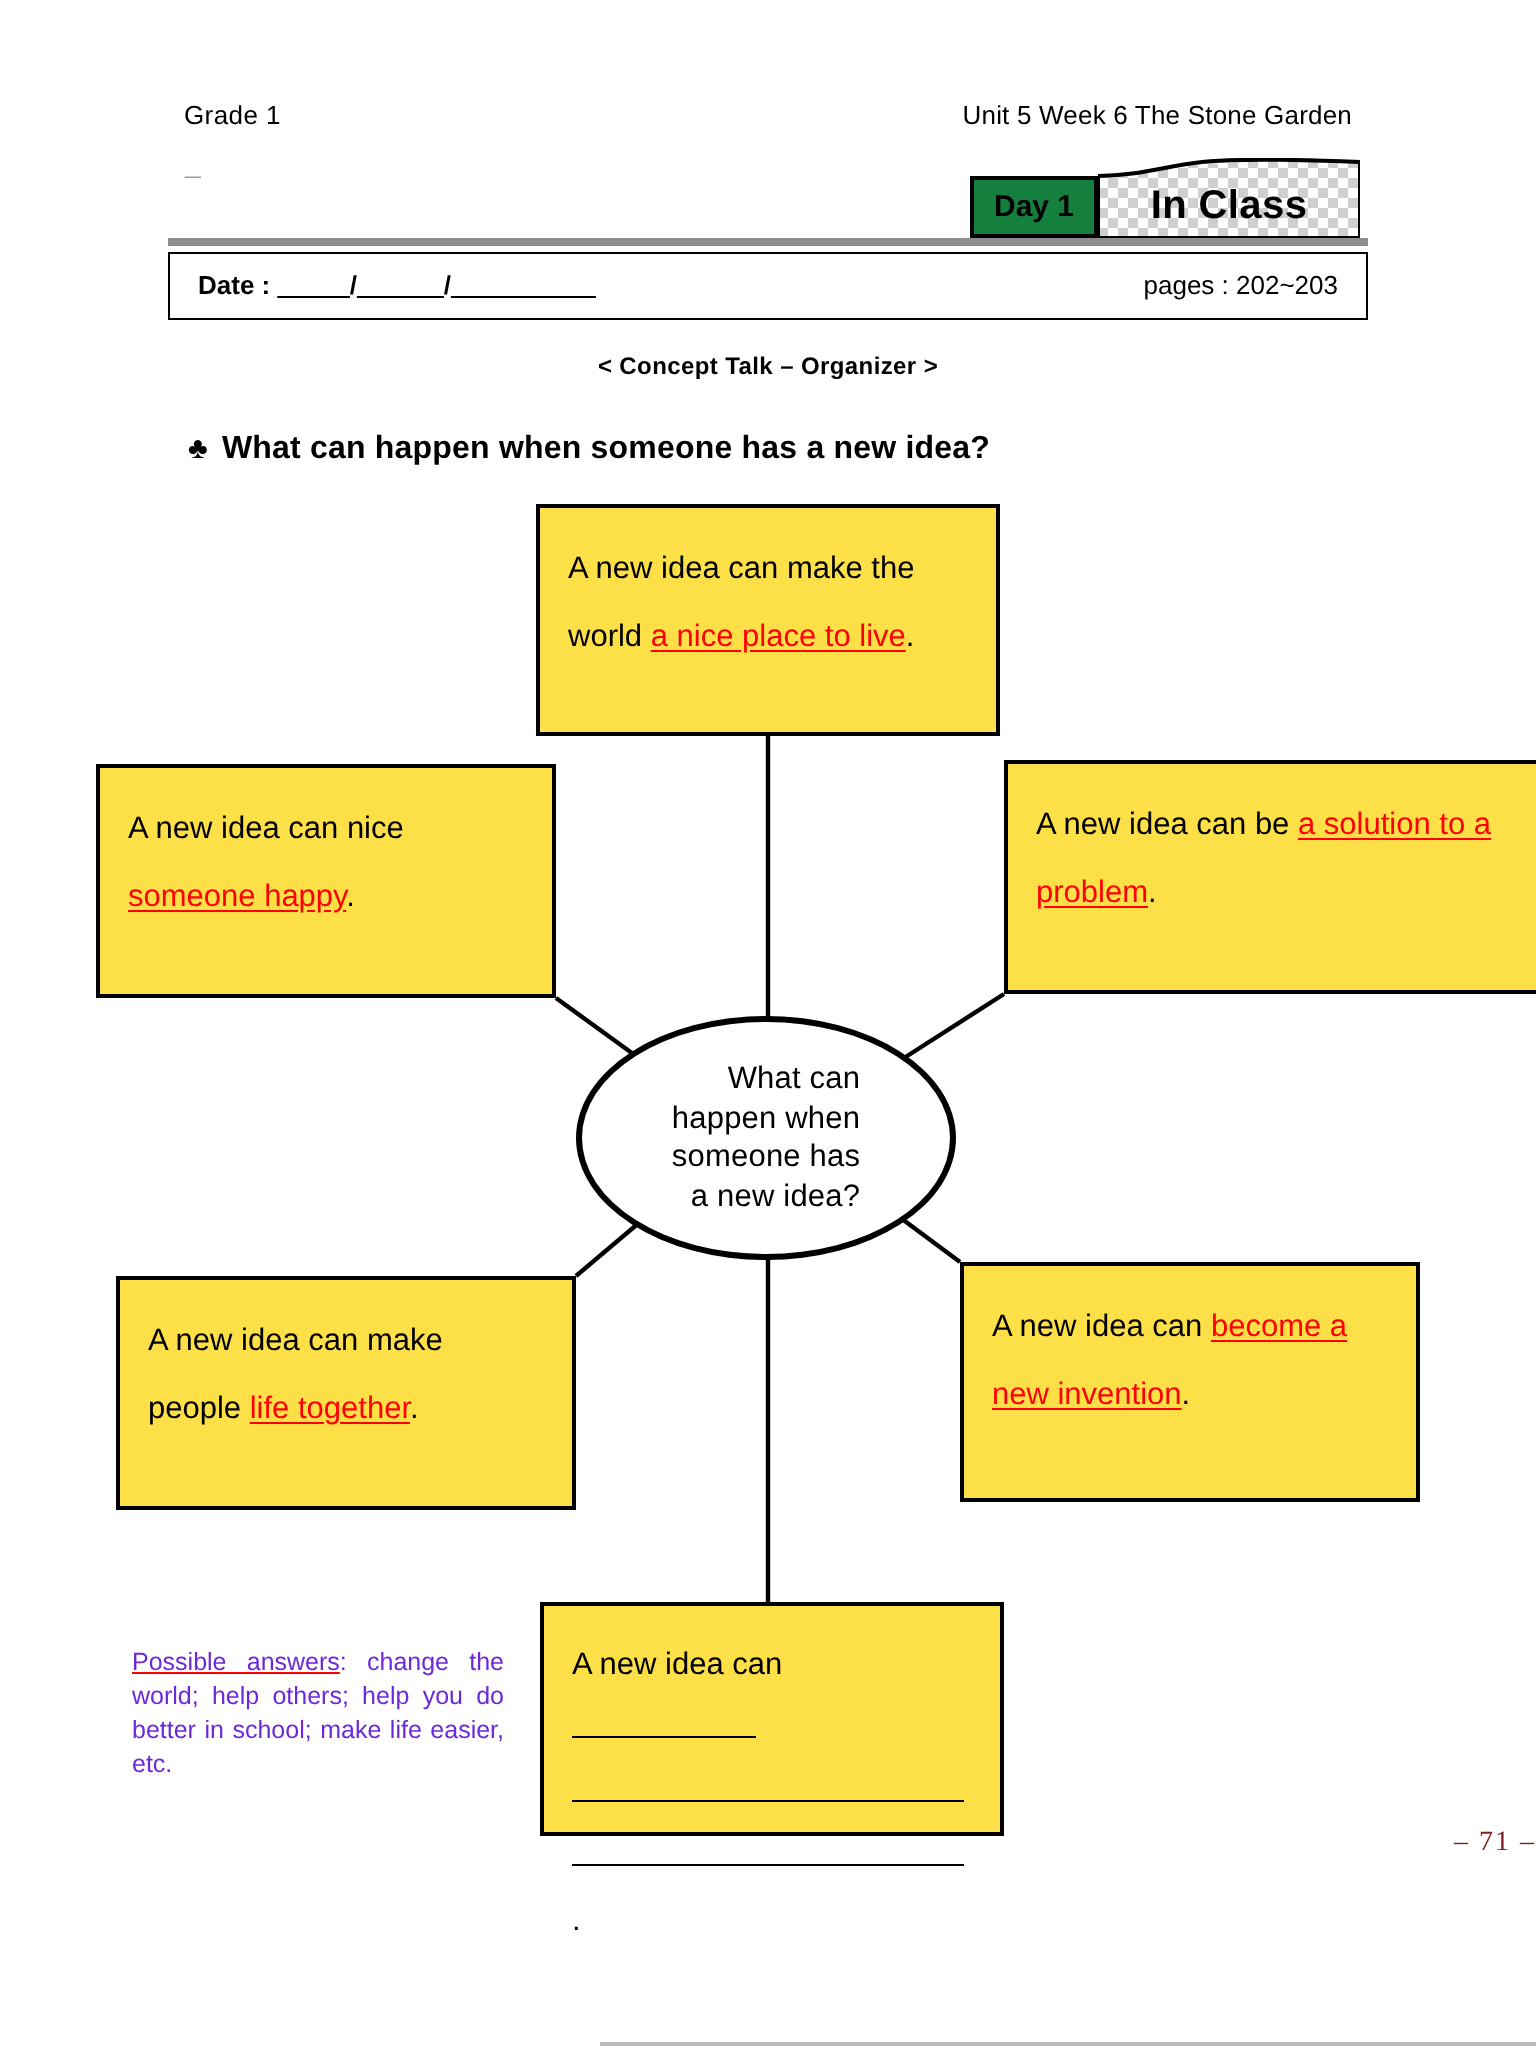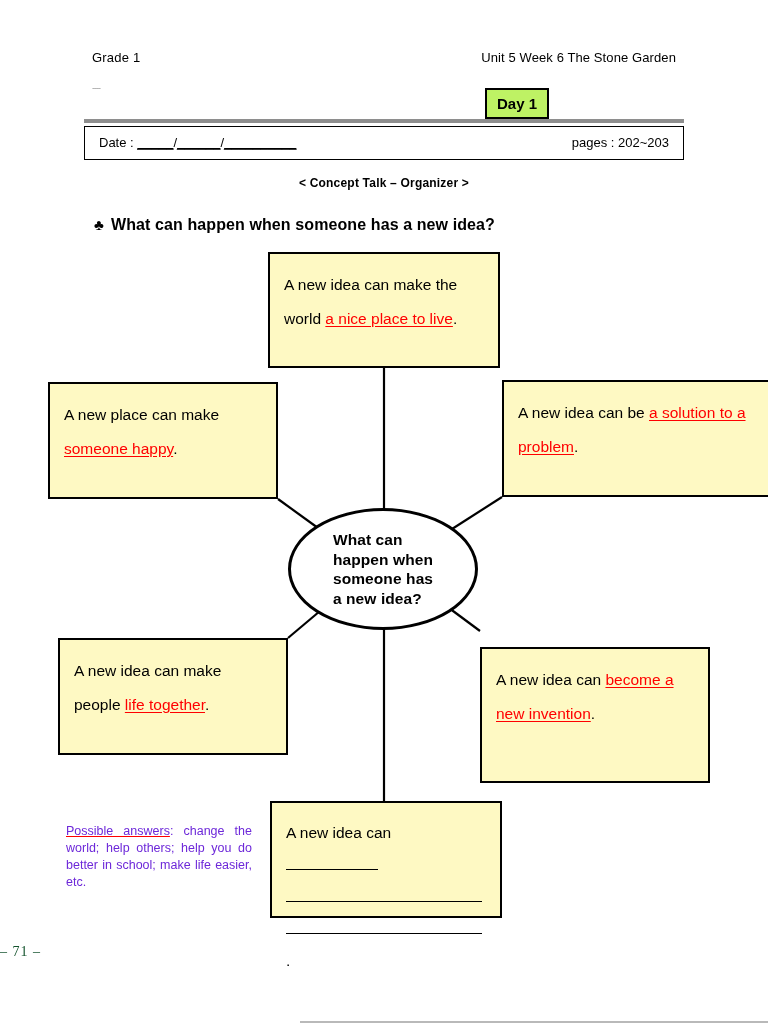--- a/index.html
+++ b/index.html
@@ -65,21 +65,21 @@
     width: 195px;
     height: 41px;
   }
   .tab-day {
     position: absolute;
     left: 0;
     top: 9px;
     width: 64px;
     height: 31px;
     border: 2px solid #000;
-    background: #bef264;
+    background: #15803d;
     box-sizing: border-box;
     display: flex;
     align-items: center;
     justify-content: center;
     font-size: 15px;
     font-weight: bold;
   }
   .tab-inclass {
     position: absolute;
     left: 64px;
@@ -124,20 +124,21 @@
     height: 34px;
     border: 1.5px solid #000;
     box-sizing: border-box;
   }
   .date-label {
     position: absolute;
     left: 14px;
     top: 8px;
     font-size: 13px;
     white-space: nowrap;
+    font-weight: bold;
   }
   .date-label .ul { text-decoration: underline; }
   .pages-label {
     position: absolute;
     right: 14px;
     top: 8px;
     font-size: 13px;
     white-space: nowrap;
   }
 
@@ -171,39 +172,39 @@
     left: 0;
     top: 0;
     width: 768px;
     height: 1024px;
     pointer-events: none;
   }
 
   .obox {
     position: absolute;
     border: 2.5px solid #000;
-    background: #fef9c3;
+    background: #fde047;
     box-sizing: border-box;
     font-size: 15.5px;
     line-height: 34px;
     padding: 14px 14px 0 14px;
   }
   .obox .red {
     color: #ff0000;
     text-decoration: underline;
     text-decoration-color: #ff0000;
     text-underline-offset: 2px;
   }
 
   
   #box-top      { left: 268px; top: 252px;  width: 232px; height: 116px; }
   #box-left-up  { left: 48px;  top: 382px;  width: 230px; height: 117px; }
   #box-right-up { left: 502px; top: 380px;  width: 269px; height: 117px; }
   #box-left-dn  { left: 58px;  top: 638px;  width: 230px; height: 117px; }
-  #box-right-dn { left: 480px; top: 631px;  width: 230px; height: 136px; margin-top: 16px; }
+  #box-right-dn { left: 480px; top: 631px;  width: 230px; height: 120px; }
   #box-bottom   { left: 270px; top: 801px;  width: 232px; height: 117px; }
 
   
   #box-bottom {
     padding: 14px 14px 0 14px;
     line-height: 32px;
   }
   .fill-line {
     display: inline-block;
     border-bottom: 1.3px solid #000;
@@ -225,23 +226,23 @@
     height: 122px;
     border: 3.5px solid #000;
     border-radius: 50%;
     background: #fff;
     box-sizing: border-box;
     display: flex;
     align-items: center;
     justify-content: center;
   }
   .oval-text {
-    text-align: left;
+    text-align: right;
     font-size: 15.5px;
-    font-weight: bold;
+    font-weight: normal;
     line-height: 19.5px;
     letter-spacing: 0.1px;
   }
 
   
   .possible-answers {
     position: absolute;
     left: 66px;
     top: 823px;
     width: 186px;
@@ -253,25 +254,25 @@
   .possible-answers .pa-head {
     text-decoration: underline;
     text-decoration-color: #ff0000;
   }
 
   
   .page-number {
     position: absolute;
     left: 0;
     right: 0;
-    top: 944px;
-    text-align: left;
+    top: 914px;
+    text-align: right;
     font-family: "Liberation Serif", serif;
     font-size: 14px;
-    color: #14532d;
+    color: #7f1d1d;
     letter-spacing: 1px;
   }
   .footer-rule {
     position: absolute;
     left: 300px;
     top: 1021px;
     width: 468px;
     height: 1.5px;
     background: #b9b9b9;
   }
@@ -283,20 +284,27 @@
 
   <div class="hdr-grade">Grade  1</div>
   <div class="hdr-unit">Unit 5  Week 6 The Stone Garden</div>
   <div class="hdr-scribble">----</div>
   <div class="hdr-rule"></div>
 
   <div class="tabs">
     <div class="tab-day">
       <span>Day 1</span>
     </div>
+    <div class="tab-inclass">
+      <div class="checker"></div>
+      <svg class="curve-line" viewBox="0 0 131 40" preserveAspectRatio="none">
+        <path d="M0,9 C20,9 34,4 52,2 C74,0 104,1 131,2 L131,40 L0,40 Z" fill="none" stroke="#000" stroke-width="2"></path>
+      </svg>
+      <div class="label">In Class</div>
+    </div>
   </div>
 
   <div class="date-bar">
     <div class="date-label"><span>Date : </span><span class="ul">_____</span><span>/</span><span class="ul">______</span><span>/</span><span class="ul">__________</span></div>
     <div class="pages-label">pages : 202~203</div>
   </div>
 
   <div class="section-title">&lt; Concept Talk – Organizer &gt;</div>
   <div class="question"><span class="club">♣</span><span>What can happen when someone has a new idea?</span></div>
 
@@ -310,21 +318,21 @@
 
     <line x1="288" y1="638" x2="320" y2="611" stroke="#000" stroke-width="2.2"></line>
 
     <line x1="480" y1="631" x2="449" y2="608" stroke="#000" stroke-width="2.2"></line>
 
     <line x1="384" y1="626" x2="384" y2="801" stroke="#000" stroke-width="2.2"></line>
   </svg>
 
   <div class="obox" id="box-top"><span>A new idea can make the world </span><span class="red">a nice place to live</span><span>.</span></div>
 
-  <div class="obox" id="box-left-up"><span>A new place can make </span><span class="red">someone happy</span><span>.</span></div>
+  <div class="obox" id="box-left-up"><span>A new idea can nice </span><span class="red">someone happy</span><span>.</span></div>
 
   <div class="obox" id="box-right-up"><span>A new idea can be </span><span class="red">a solution to a problem</span><span>.</span></div>
 
   <div class="obox" id="box-left-dn"><span>A new idea can make people </span><span class="red">life together</span><span>.</span></div>
 
   <div class="obox" id="box-right-dn"><span>A new idea can </span><span class="red">become a new invention</span><span>.</span></div>
 
   <div class="obox" id="box-bottom"><span>A new idea can </span><span class="fill-line" style="width:92px"></span><span class="blank-row"><span class="fill-line"></span></span><span class="blank-row"><span class="fill-line"></span><span>.</span></span></div>
 
   <div class="oval">

